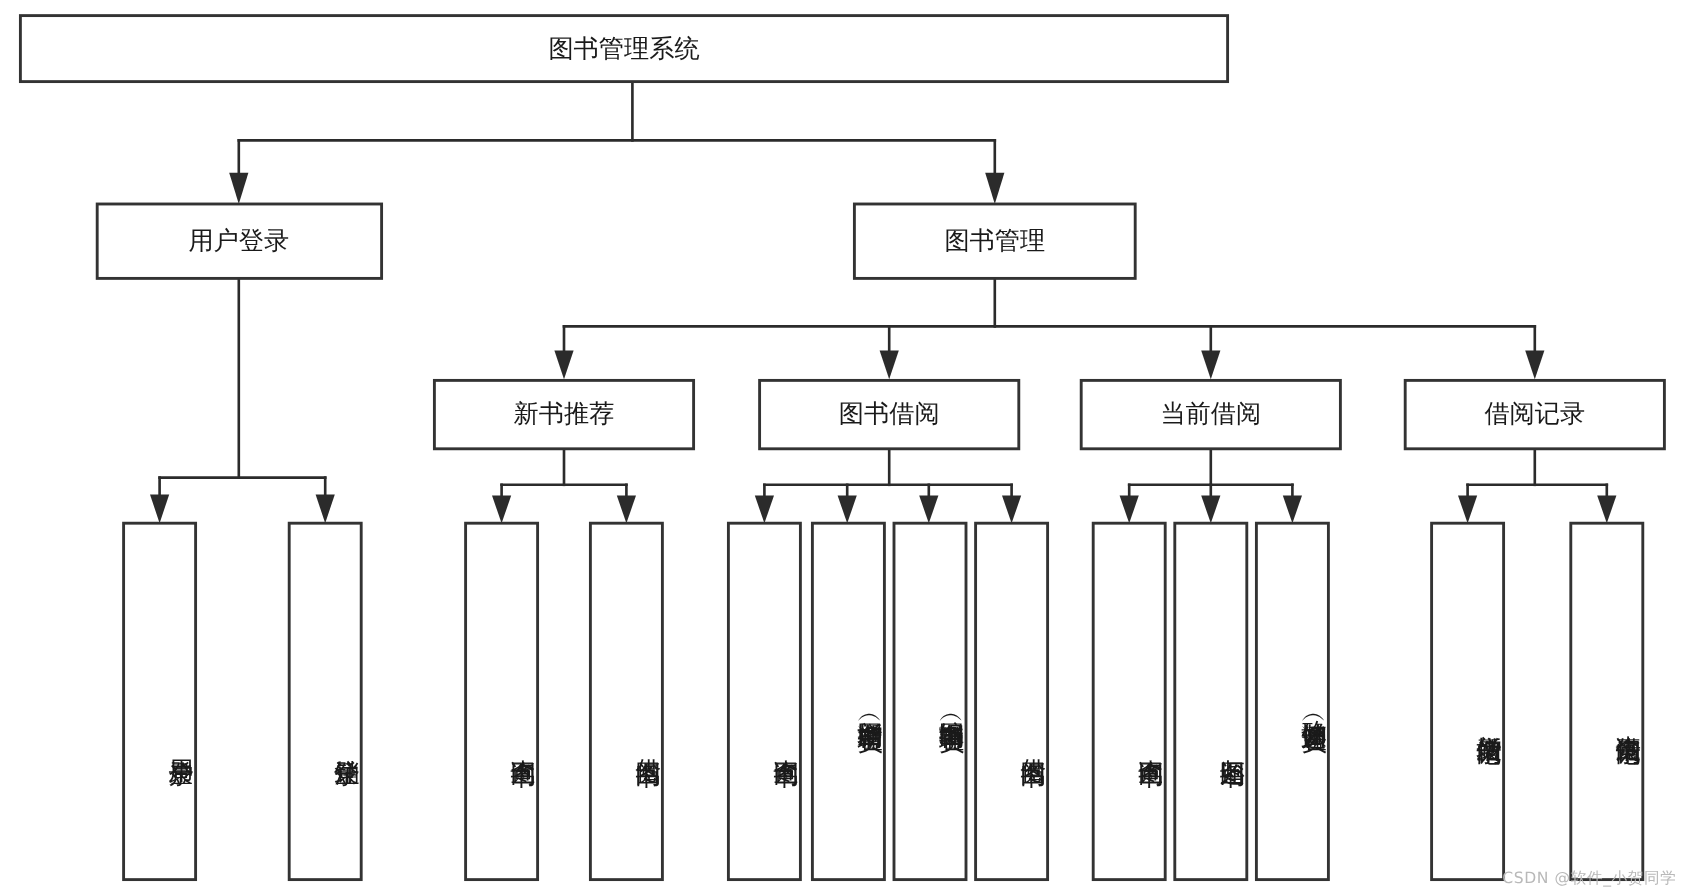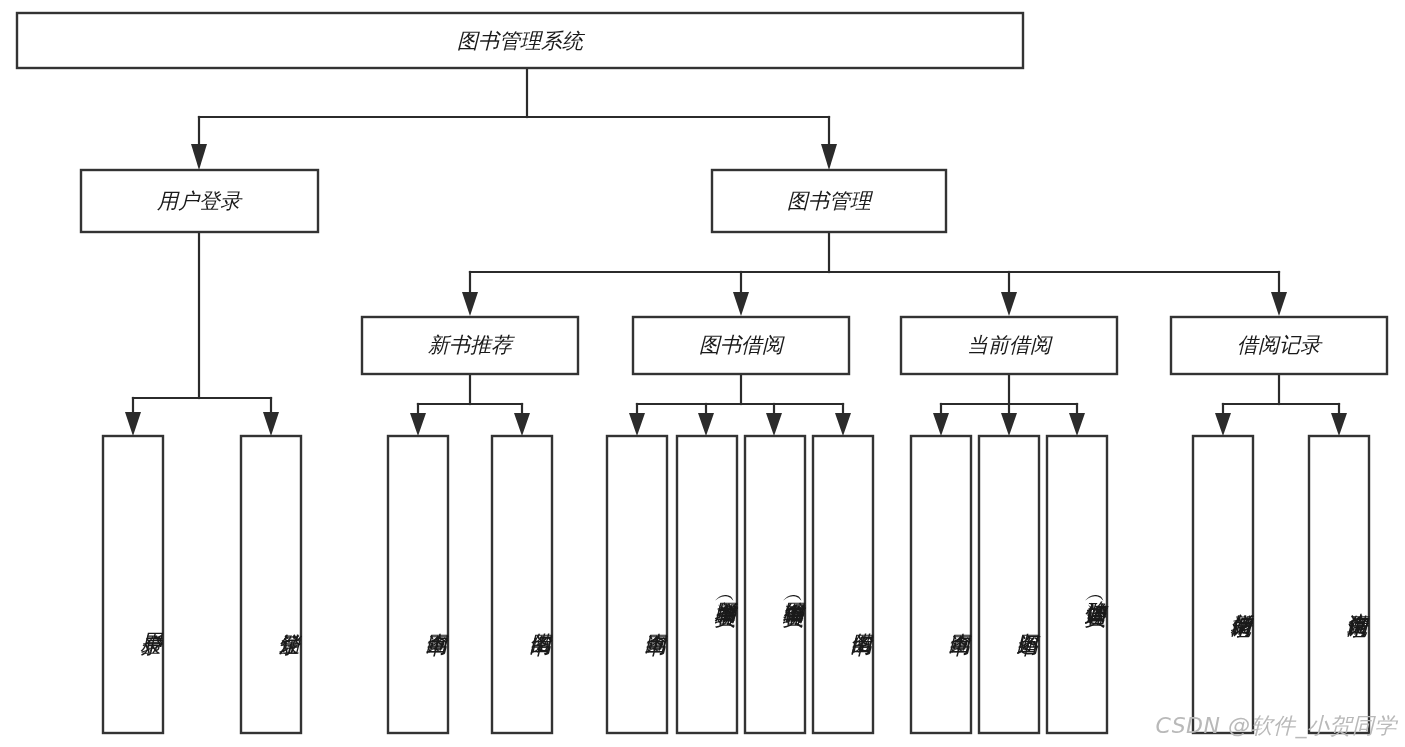--- a/index.html
+++ b/index.html
@@ -10,21 +10,20 @@
   }
   body {
     font-family: "DejaVu Sans", "Liberation Sans", sans-serif;
   }
   #diagram-root {
     position: relative;
     width: 1405px;
     height: 747px;
     background: #ffffff;
     overflow: hidden;
-    font-style: italic;
   }
   svg#diagram-svg {
     position: absolute;
     left: 0;
     top: 0;
     width: 1405px;
     height: 747px;
   }
   .node-box {
     fill: #ffffff;
@@ -61,21 +60,21 @@
     pointer-events: none;
     display: flex;
     align-items: flex-start;
     justify-content: center;
   }
   .watermark {
     position: absolute;
     right: 8px;
     bottom: 6px;
     font-family: "DejaVu Sans", "Liberation Sans", sans-serif;
-    font-size: 22px;
+    font-size: 13px;
     color: #b9b9b9;
     letter-spacing: 0.5px;
     white-space: nowrap;
   }
 </style>
 </head>
 <body>
 
 <div id="diagram-root">
 

